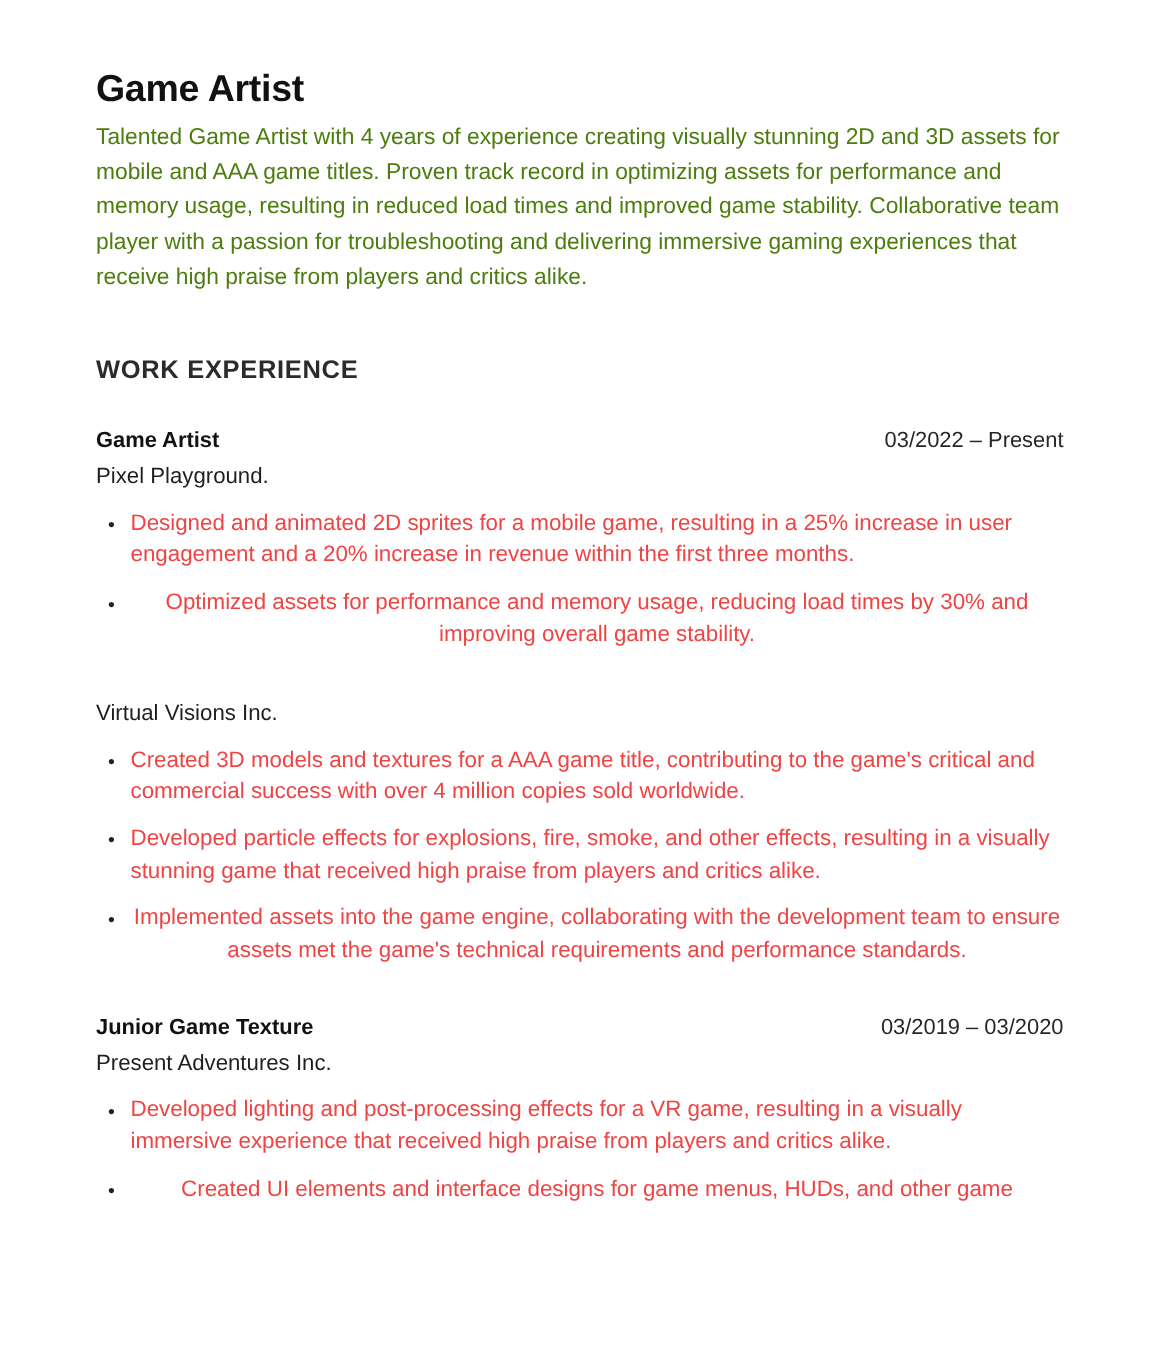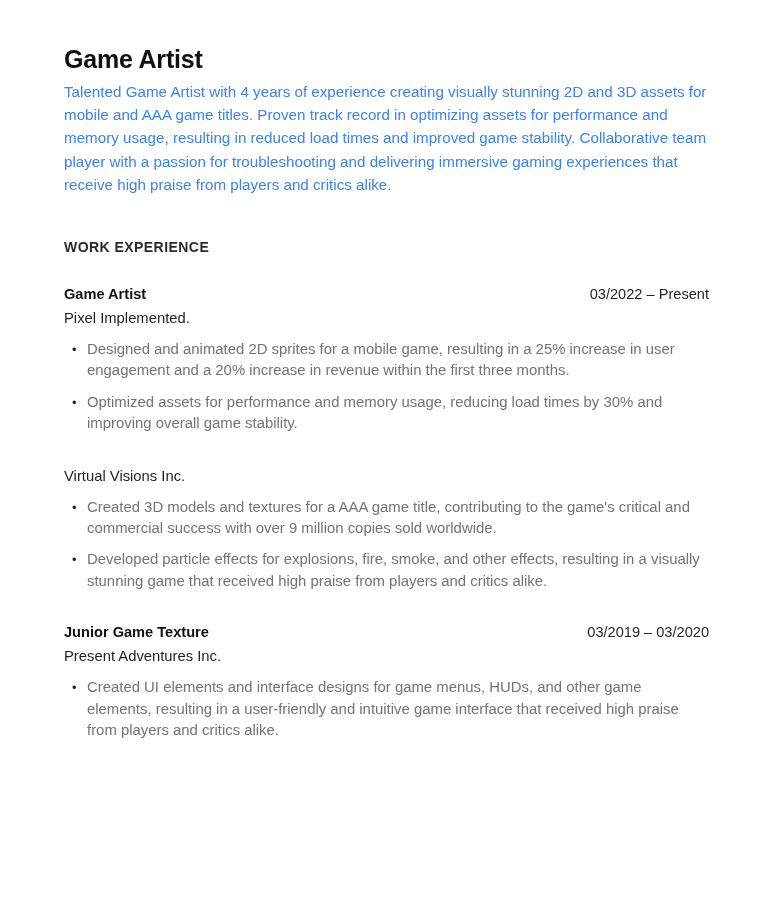--- a/index.html
+++ b/index.html
@@ -28,25 +28,25 @@
     font-weight: bold;
     letter-spacing: -0.2px;
     line-height: 30px;
     margin: 0 0 6px 0;
     color: #111111;
   }
   .summary {
     font-size: 15.2px;
     line-height: 23.2px;
     margin: 0;
-    color: #3b82f6;
+    color: #4d7c0f;
     max-width: 648px;
   }
   .section-heading {
-    font-size: 14px;
+    font-size: 17px;
     letter-spacing: 0.45px;
     text-transform: uppercase;
     color: #2b2b2b;
     margin: 44px 0 0 0;
     line-height: 14px;
   }
   .job {
     margin-top: 31px;
   }
   .job-head {
@@ -79,26 +79,27 @@
   .bullets {
     list-style: none;
     margin: 11px 0 0 0;
     padding: 0;
   }
   .bullets li {
     position: relative;
     padding-left: 23px;
     font-size: 14.9px;
     line-height: 21.4px;
-    color: #737373;
+    color: #ef4444;
     margin-bottom: 10px;
     max-width: 626px;
   }
   .bullets li:last-child {
     margin-bottom: 0;
+    text-align: center;
   }
   .bullets li::before {
     content: "\2022";
     position: absolute;
     left: 8px;
     top: 0;
     font-size: 13px;
     line-height: 21.4px;
     color: #1f1f1f;
   }
@@ -112,40 +113,42 @@
 
   <p class="summary">Talented Game Artist with 4 years of experience creating visually stunning 2D and 3D assets for mobile and AAA game titles. Proven track record in optimizing assets for performance and memory usage, resulting in reduced load times and improved game stability. Collaborative team player with a passion for troubleshooting and delivering immersive gaming experiences that receive high praise from players and critics alike.</p>
 
   <h2 class="section-heading">WORK EXPERIENCE</h2>
 
   <div class="job">
     <div class="job-head">
       <div class="job-title">Game Artist</div>
       <div class="job-dates">03/2022 – Present</div>
     </div>
-    <div class="job-company">Pixel Implemented.</div>
+    <div class="job-company">Pixel Playground.</div>
     <ul class="bullets">
       <li>Designed and animated 2D sprites for a mobile game, resulting in a 25% increase in user engagement and a 20% increase in revenue within the first three months.</li>
       <li>Optimized assets for performance and memory usage, reducing load times by 30% and improving overall game stability.</li>
     </ul>
   </div>
 
   <div class="job">
     <div class="job-company">Virtual Visions Inc.</div>
     <ul class="bullets">
-      <li>Created 3D models and textures for a AAA game title, contributing to the game's critical and commercial success with over 9 million copies sold worldwide.</li>
+      <li>Created 3D models and textures for a AAA game title, contributing to the game's critical and commercial success with over 4 million copies sold worldwide.</li>
       <li>Developed particle effects for explosions, fire, smoke, and other effects, resulting in a visually stunning game that received high praise from players and critics alike.</li>
+      <li>Implemented assets into the game engine, collaborating with the development team to ensure assets met the game's technical requirements and performance standards.</li>
     </ul>
   </div>
 
   <div class="job">
     <div class="job-head">
       <div class="job-title">Junior Game Texture</div>
       <div class="job-dates">03/2019 – 03/2020</div>
     </div>
     <div class="job-company">Present Adventures Inc.</div>
     <ul class="bullets">
+      <li>Developed lighting and post-processing effects for a VR game, resulting in a visually immersive experience that received high praise from players and critics alike.</li>
       <li>Created UI elements and interface designs for game menus, HUDs, and other game elements, resulting in a user-friendly and intuitive game interface that received high praise from players and critics alike.</li>
 
     </ul>
   </div>
 
 </div>
 
 </body></html>

